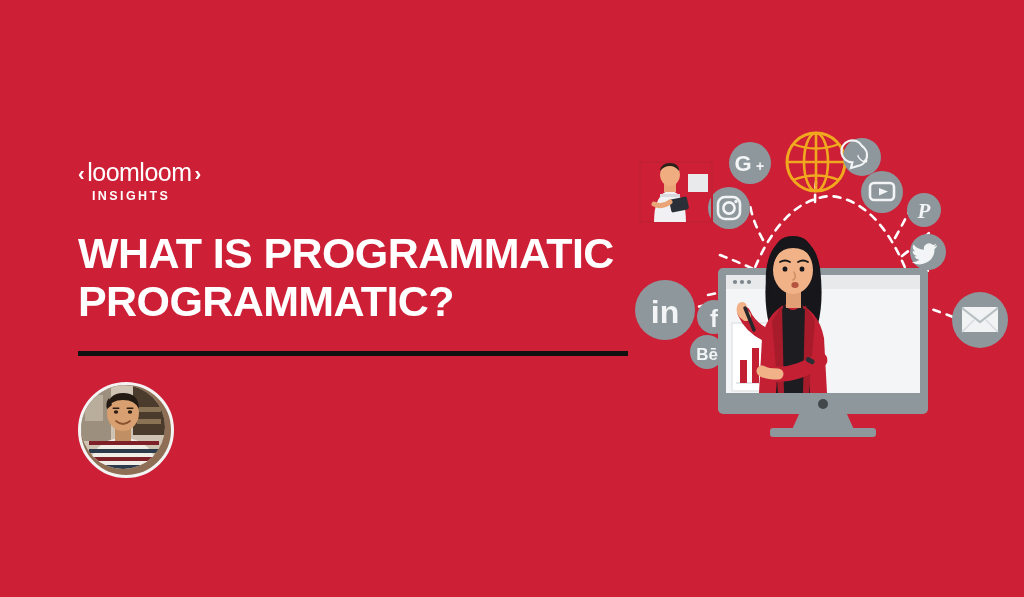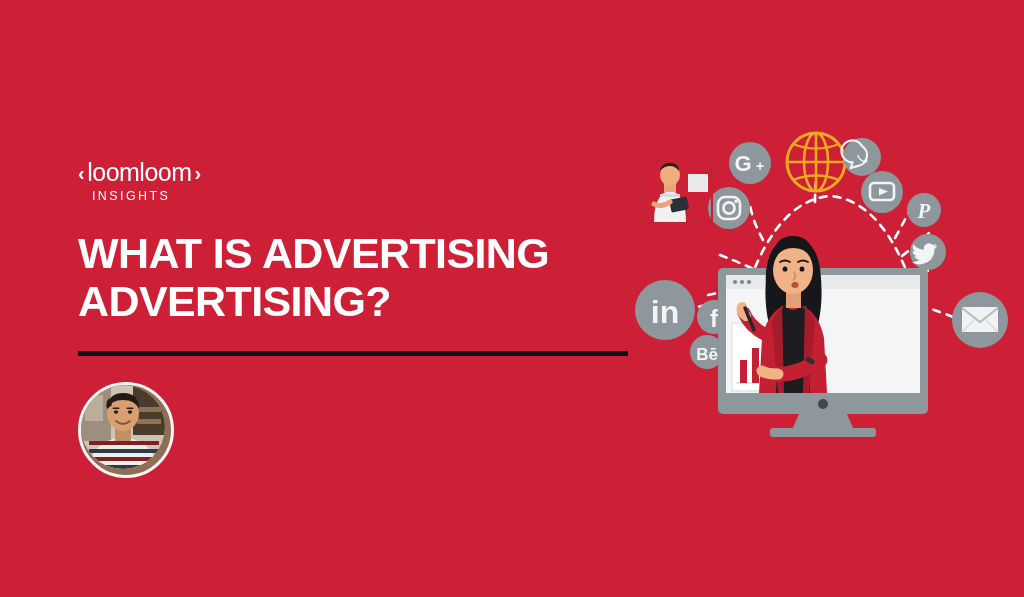--- a/index.html
+++ b/index.html
@@ -45,21 +45,21 @@
     line-height: 1;
   }
   .logo-chev.left { margin-right: 3px; }
   .logo-chev.right { margin-left: 3px; }
   .logo-light { font-weight: 400; }
   .logo-bold { font-weight: 400; text-align: right; }
   .logo-sub {
     margin-top: 4px;
     margin-left: 14px;
     font-size: 12.5px;
-    font-weight: 400;
+    font-weight: 700;
     letter-spacing: 2.4px;
     color: #ffffff;
   }
 
   .headline {
     font-size: 43px;
     font-weight: 800;
     color: #ffffff;
     line-height: 1.12;
     letter-spacing: -0.6px;
@@ -106,21 +106,21 @@
     <div class="logo">
       <div class="logo-wordmark">
         <span class="logo-chev left">‹</span>
         <span class="logo-light">loom</span>
         <span class="logo-bold">loom</span>
         <span class="logo-chev right">›</span>
       </div>
       <div class="logo-sub">INSIGHTS</div>
     </div>
 
-    <h1 class="headline">WHAT IS ADVERTISING ADVERTISING?</h1>
+    <h1 class="headline">WHAT IS PROGRAMMATIC PROGRAMMATIC?</h1>
 
     <div class="divider"></div>
 
     <div class="avatar">
       <svg width="84" height="84" viewBox="0 0 84 84">
         <defs>
           <clipPath id="avclip">
               <circle cx="42" cy="42" r="42"></circle>
             </clipPath>
         </defs>

